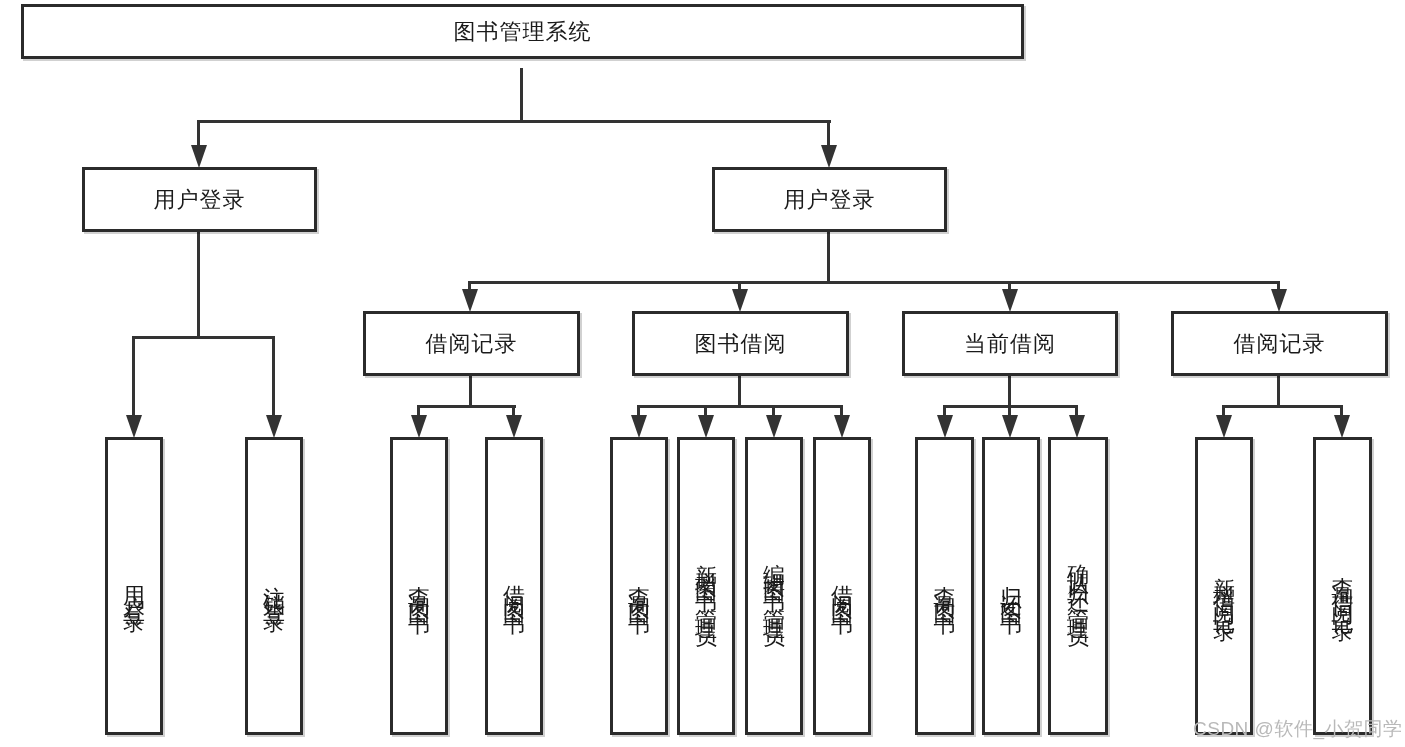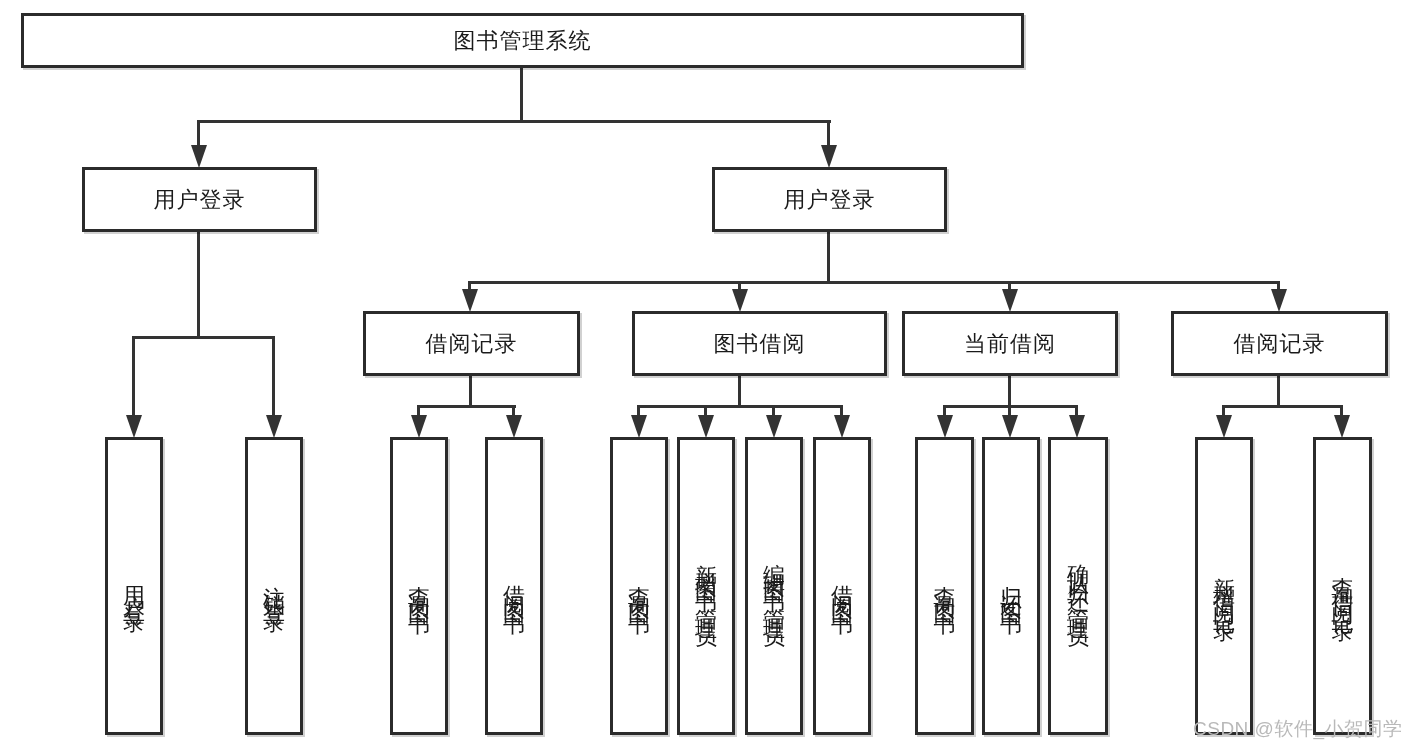--- a/index.html
+++ b/index.html
@@ -52,21 +52,21 @@
     color:#b9b9b9;
     letter-spacing:0.5px;
     white-space:nowrap;
     z-index:10;
     margin-left:10px;
   }
 </style>
 </head>
 <body>
 
-<div class="box" style="left:21px;top:13px;width:1003px;height:55px">图书管理系统</div>
+<div class="box" style="left:21px;top:4px;width:1003px;height:55px">图书管理系统</div>
 
 <div class="vl" style="left:520px;top:68px;height:52px"></div>
 <div class="hl" style="left:197px;top:120px;width:634px"></div>
 <div class="vl" style="left:197px;top:120px;height:27px"></div>
 <div class="ar" style="left:191px;top:145px"></div>
 <div class="vl" style="left:827px;top:120px;height:27px"></div>
 <div class="ar" style="left:821px;top:145px"></div>
 
 <div class="box" style="left:82px;top:167px;width:235px;height:65px">用户登录</div>
 <div class="box" style="left:712px;top:167px;width:235px;height:65px">用户登录</div>
@@ -83,21 +83,21 @@
 <div class="vl" style="left:468px;top:281px;height:10px"></div>
 <div class="ar" style="left:462px;top:289px"></div>
 <div class="vl" style="left:738px;top:281px;height:10px"></div>
 <div class="ar" style="left:732px;top:289px"></div>
 <div class="vl" style="left:1008px;top:281px;height:10px"></div>
 <div class="ar" style="left:1002px;top:289px"></div>
 <div class="vl" style="left:1277px;top:281px;height:10px"></div>
 <div class="ar" style="left:1271px;top:289px"></div>
 
 <div class="box" style="left:363px;top:311px;width:217px;height:65px">借阅记录</div>
-<div class="box" style="left:632px;top:311px;width:255px;height:65px">图书借阅</div>
+<div class="box" style="left:632px;top:311px;width:217px;height:65px">图书借阅</div>
 <div class="box" style="left:902px;top:311px;width:216px;height:65px">当前借阅</div>
 <div class="box" style="left:1171px;top:311px;width:217px;height:65px">借阅记录</div>
 
 <div class="vl" style="left:469px;top:376px;height:29px"></div>
 <div class="hl" style="left:417px;top:405px;width:99px"></div>
 <div class="vl" style="left:417px;top:405px;height:12px"></div>
 <div class="ar" style="left:411px;top:415px"></div>
 <div class="vl" style="left:512px;top:405px;height:12px"></div>
 <div class="ar" style="left:506px;top:415px"></div>
 

